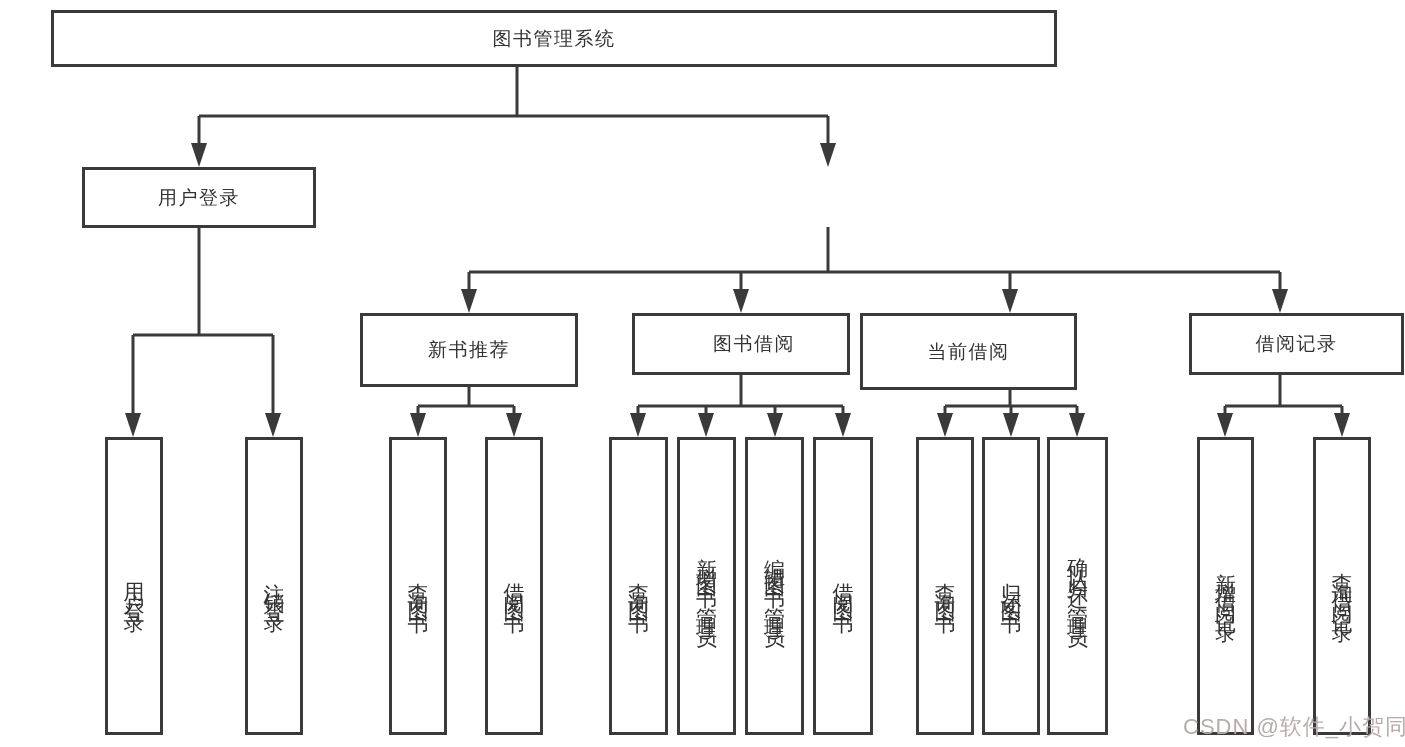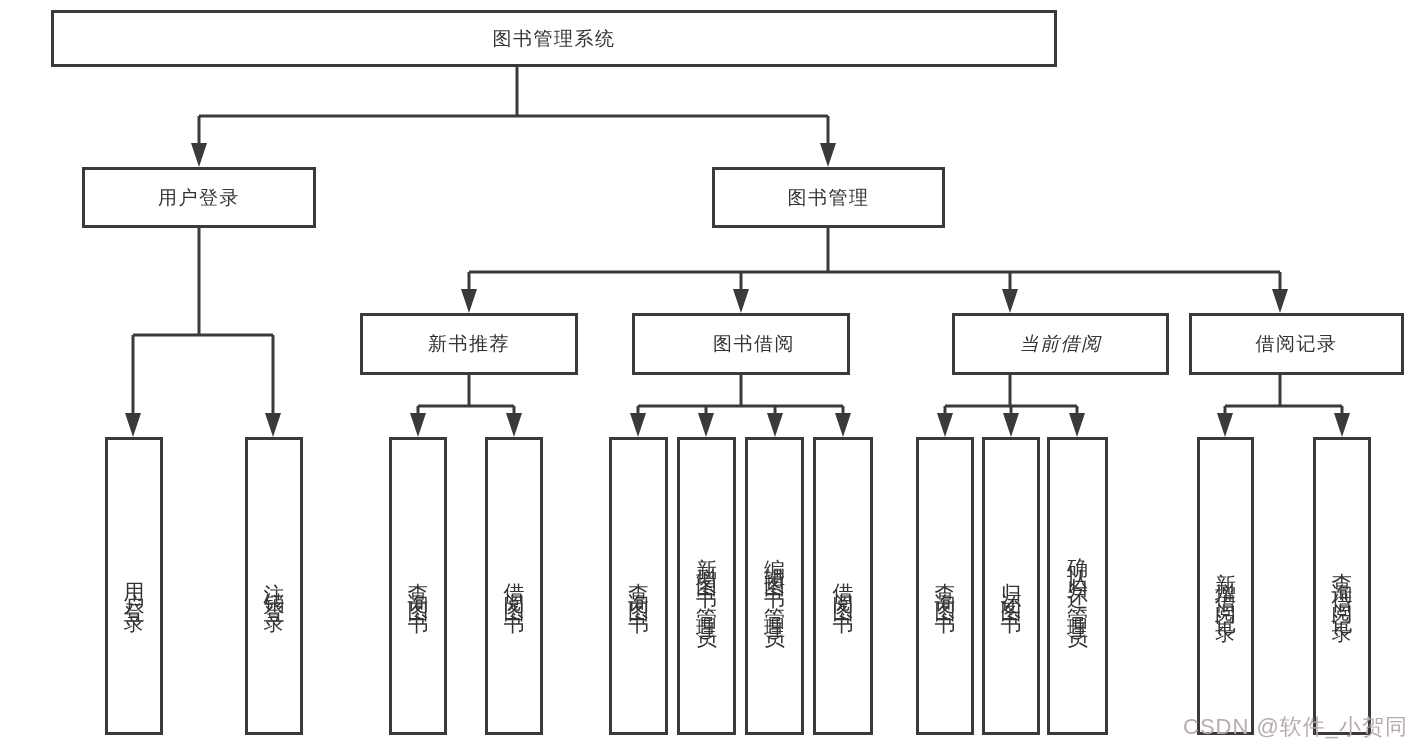--- a/index.html
+++ b/index.html
@@ -92,25 +92,24 @@
       <polygon points="1003,413 1019,413 1011,437"></polygon>
       <polygon points="1069,413 1085,413 1077,437"></polygon>
       <polygon points="1217,413 1233,413 1225,437"></polygon>
       <polygon points="1334,413 1350,413 1342,437"></polygon>
     </g>
   </svg>
 
   <div class="hnode" style="left:14px;top:10px;width:1006px;height:57px;margin-left:37px;">图书管理系统</div>
 
   <div class="hnode" style="left:82px;top:167px;width:234px;height:61px;">用户登录</div>
-  <div class="hnode" style="left:712px;top:167px;width:233px;height:61px;">图书管理</div>
 
-  <div class="hnode" style="left:360px;top:313px;width:218px;height:62px;">新书推荐</div>
+  <div class="hnode" style="left:360px;top:313px;width:218px;height:74px;">新书推荐</div>
   <div class="hnode" style="left:632px;top:313px;width:218px;height:62px;padding-left:26px;">图书借阅</div>
-  <div class="hnode" style="left:952px;top:313px;width:217px;height:62px;font-style:italic;">当前借阅</div>
+  <div class="hnode" style="left:860px;top:313px;width:217px;height:77px;">当前借阅</div>
   <div class="hnode" style="left:1172px;top:313px;width:215px;height:62px;margin-left:17px;">借阅记录</div>
 
   <div class="vnode" style="left:105px;top:437px;width:58px;height:298px;">
     <span class="vtext">用户登录</span>
   </div>
   <div class="vnode" style="left:245px;top:437px;width:58px;height:298px;">
     <span class="vtext">注销登录</span>
   </div>
 
   <div class="vnode" style="left:389px;top:437px;width:58px;height:298px;">

